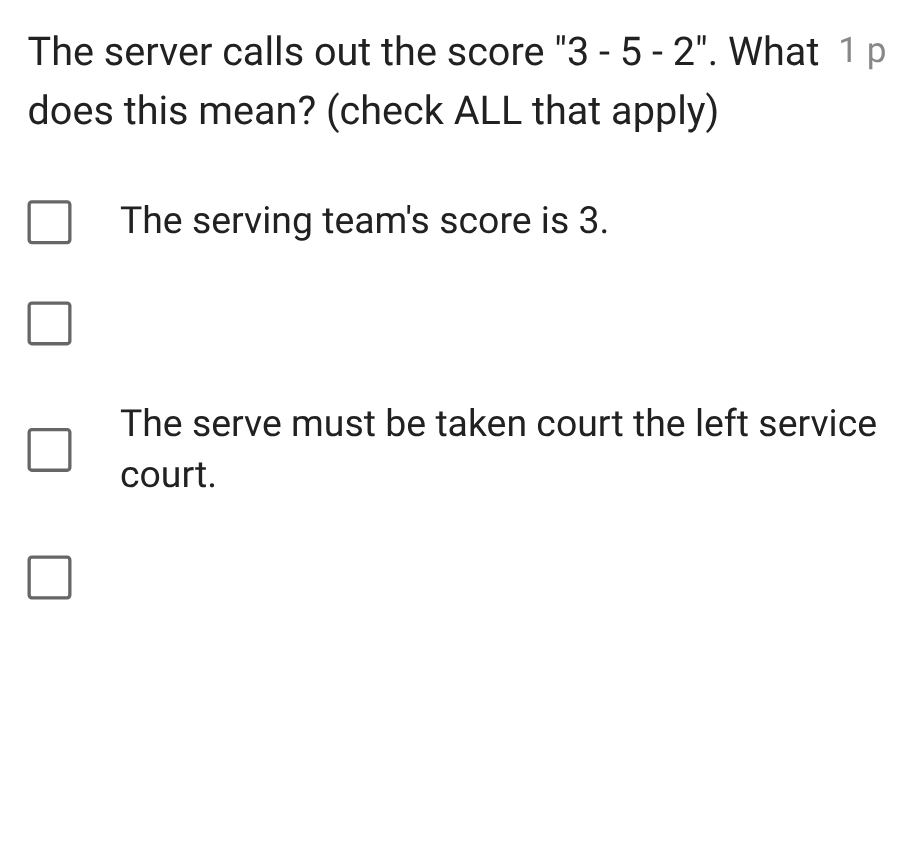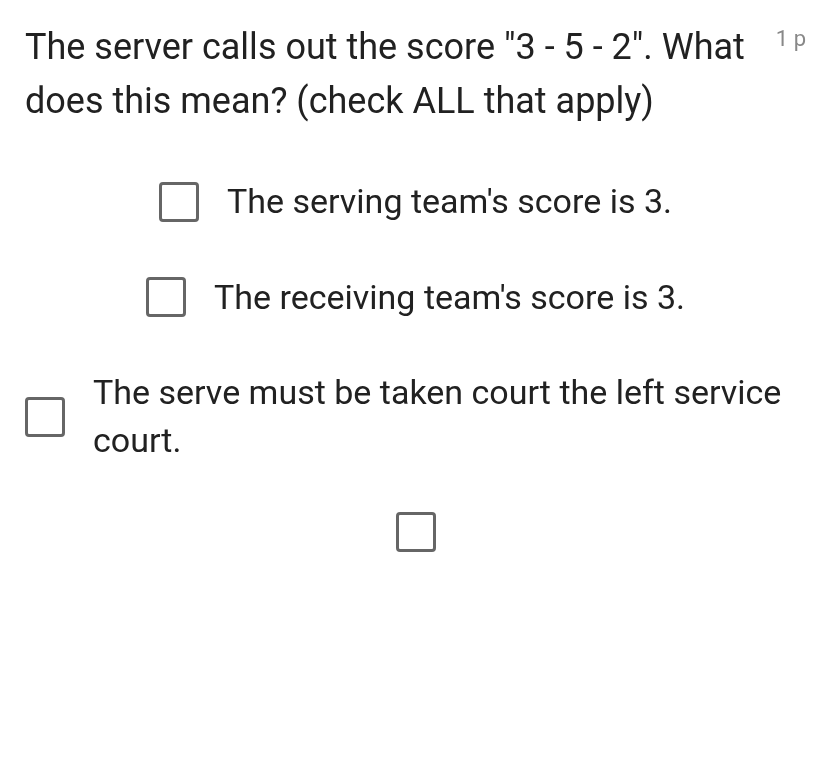--- a/index.html
+++ b/index.html
@@ -1,19 +1,18 @@
 <!DOCTYPE html>
 <html><head>
   <meta charset="utf-8">
   <style>
     * {
       margin: 0;
       padding: 0;
       box-sizing: border-box;
-      justify-content: center;
     }
     
     body {
       font-family: Roboto, Arial, sans-serif;
       background: #ffffff;
       width: 831px;
       height: 776px;
       padding: 20px 25px;
     }
     
@@ -24,31 +23,31 @@
     }
     
     .question-text {
       font-size: 36px;
       color: #212121;
       line-height: 1.5;
       flex: 1;
     }
     
     .points-text {
-      font-size: 22px;
+      font-size: 32px;
       color: #888888;
       margin-left: 10px;
       white-space: nowrap;
       padding-top: 6px;
     }
     
     .option-row {
       display: flex;
       align-items: center;
-      gap: 28px;
+      gap: 44px;
       margin-bottom: 48px;
     }
     
     .checkbox {
       width: 40px;
       height: 40px;
       border: 3px solid #666666;
       border-radius: 4px;
       flex-shrink: 0;
       cursor: pointer;
@@ -68,21 +67,20 @@
   <div class="points-text">1 p</div>
 </div>
 
 <div class="option-row">
   <div class="checkbox"></div>
   <div class="option-label">The serving team's score is 3.</div>
 </div>
 
 <div class="option-row">
   <div class="checkbox"></div>
-  <div class="option-label">The receiving team's score is 3.</div>
 </div>
 
 <div class="option-row">
   <div class="checkbox"></div>
   <div class="option-label">The serve must be taken court the left service court.</div>
 </div>
 
 <div class="option-row">
   <div class="checkbox"></div>
 </div>

